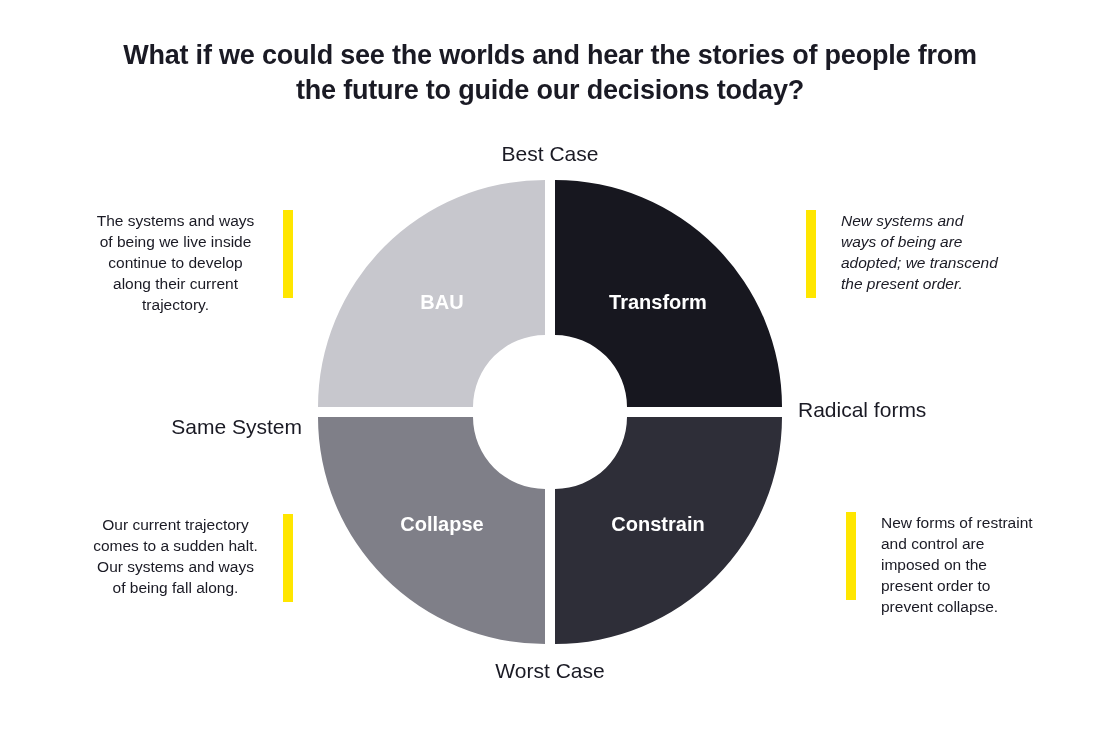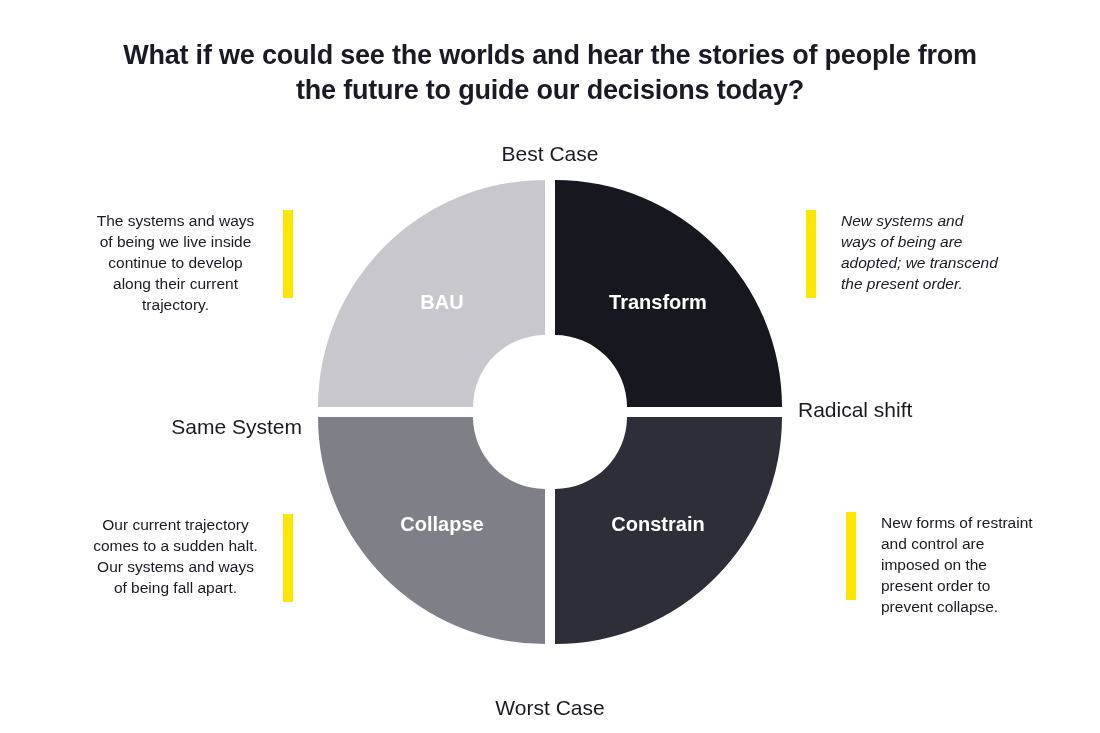--- a/index.html
+++ b/index.html
@@ -36,21 +36,21 @@
     font-weight: 400;
     color: #1a1a24;
     white-space: nowrap;
   }
   .axis-top {
     top: 142px;
     left: 550px;
     transform: translateX(-50%);
   }
   .axis-bottom {
-    top: 696px;
+    top: 659px;
     left: 550px;
     transform: translateX(-50%);
   }
   .axis-left {
     top: 398px;
     right: 798px;
     text-align: right;
     margin-top: 17px;
   }
   .axis-right {
@@ -101,21 +101,21 @@
 </head>
 <body>
 
 <div class="canvas">
 
   <h1 class="title">What if we could see the worlds and hear the stories of people from the future to guide our decisions today?</h1>
 
   <div class="axis axis-top">Best Case</div>
   <div class="axis axis-bottom">Worst Case</div>
   <div class="axis axis-left">Same System</div>
-  <div class="axis axis-right">Radical shift</div>
+  <div class="axis axis-right">Radical forms</div>
 
   <svg class="donut" viewBox="0 0 480 480">
 
     <path d="M 8 235 A 227 227 0 0 1 235 8 L 235 163 A 72 72 0 0 0 163 235 Z" fill="#C7C7CD"></path>
 
     <path d="M 245 8 A 227 227 0 0 1 472 235 L 317 235 A 72 72 0 0 0 245 163 Z" fill="#17171F"></path>
 
     <path d="M 235 472 A 227 227 0 0 1 8 245 L 163 245 A 72 72 0 0 0 235 317 Z" fill="#7F7F88"></path>
 
     <path d="M 472 245 A 227 227 0 0 1 245 472 L 245 317 A 72 72 0 0 0 317 245 Z" fill="#2E2E38"></path>
@@ -130,21 +130,21 @@
     <p class="note-text align-right">The systems and ways of being we live inside continue to develop along their current trajectory.</p>
     <div class="accent-bar" style="background: rgb(255, 230, 0);"></div>
   </div>
 
   <div class="note note-tr">
     <div class="accent-bar" style="background: rgb(255, 230, 0);"></div>
     <p class="note-text align-left">New systems and ways of being are adopted; we transcend the present order.</p>
   </div>
 
   <div class="note note-bl">
-    <p class="note-text align-right">Our current trajectory comes to a sudden halt. Our systems and ways of being fall apart.</p>
+    <p class="note-text align-right">Our current trajectory comes to a sudden halt. Our systems and ways of being fall along.</p>
     <div class="accent-bar" style="background: rgb(255, 230, 0);"></div>
   </div>
 
   <div class="note note-br">
     <div class="accent-bar" style="background: rgb(255, 230, 0);"></div>
     <p class="note-text align-left">New forms of restraint and control are imposed on the present order to prevent collapse.</p>
   </div>
 
 </div>
 

